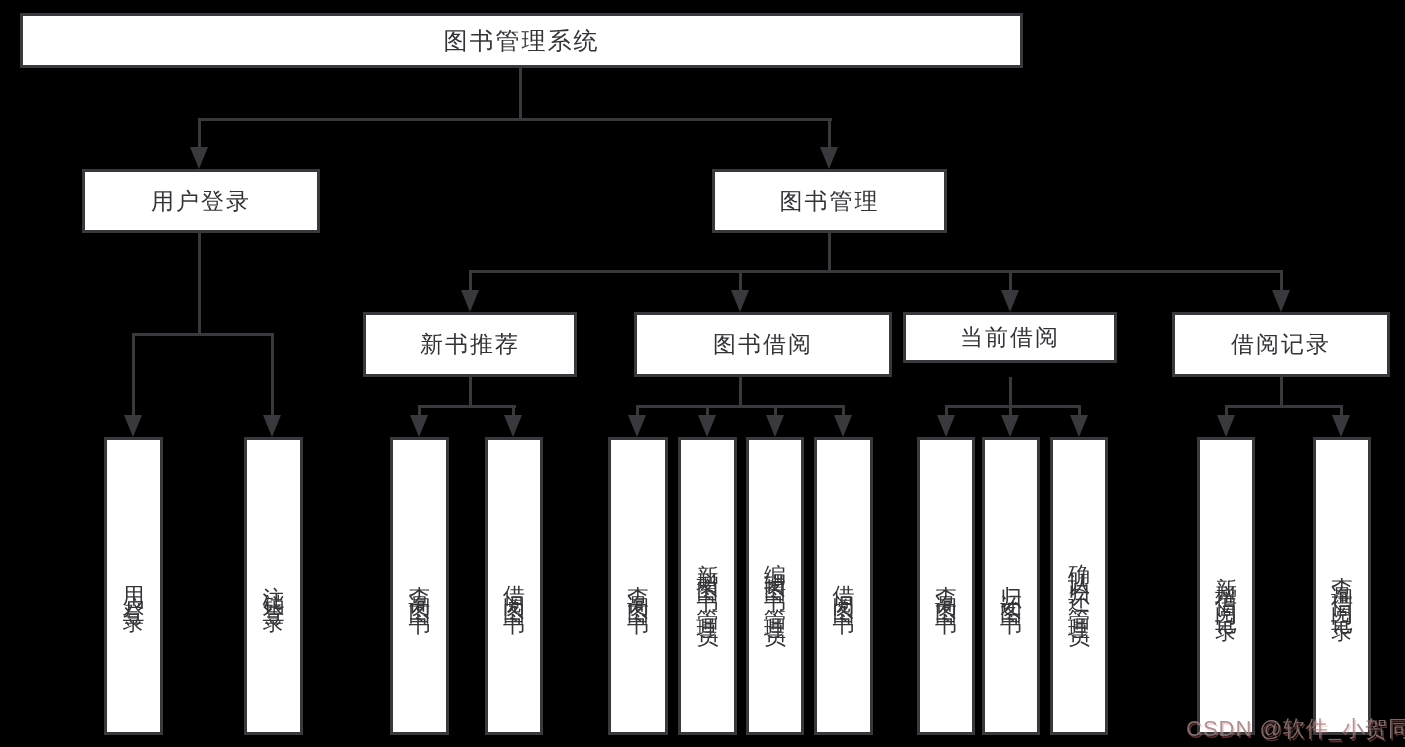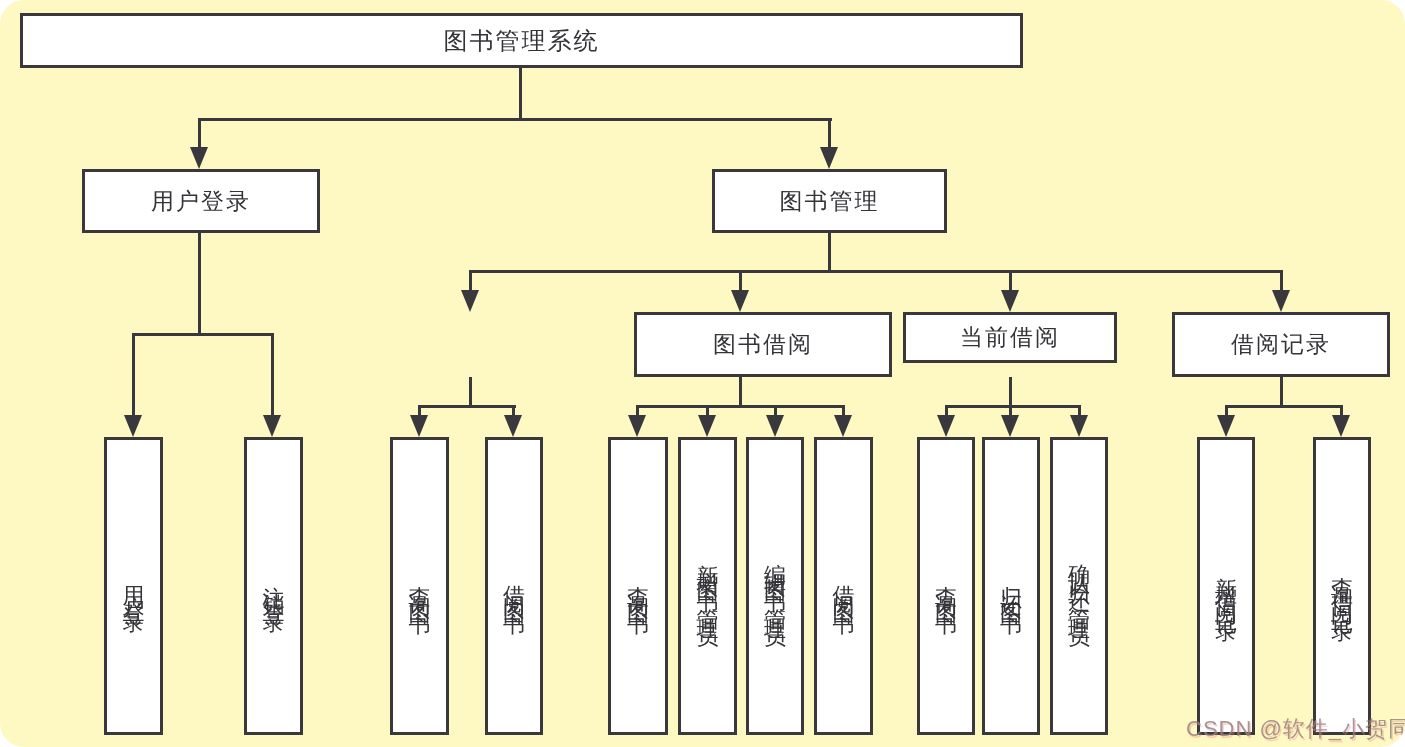--- a/index.html
+++ b/index.html
@@ -1,18 +1,18 @@
 <!DOCTYPE html>
 <html><head>
 <meta charset="utf-8">
 <style>
   html,body{margin:0;padding:0;background:#fff;}
   .canvas{
-    position:relative;width:1405px;height:747px;background:#fef9c3;
-    font-family:"Liberation Sans","DejaVu Sans",sans-serif;overflow:hidden;border-radius:24px;
+    position:relative;width:1405px;height:747px;background:#000000;
+    font-family:"Liberation Sans","DejaVu Sans",sans-serif;overflow:hidden;
   }
   .box{
     position:absolute;box-sizing:border-box;background:#ffffff;
     border:3px solid #39393d;color:#333338;
     display:flex;align-items:center;justify-content:center;
     font-size:23px;letter-spacing:2px;white-space:nowrap;
   }
   .box.lg{font-size:24px;}
   .vbox{
     position:absolute;box-sizing:border-box;background:#ffffff;
@@ -61,20 +61,21 @@
   <div class="ln" style="left:469px;top:270px;width:814px;height:3px"></div>
   <div class="ln" style="left:469px;top:270px;width:3px;height:22px"></div>
   <div class="arw" style="left:461px;top:290px"></div>
   <div class="ln" style="left:739px;top:270px;width:3px;height:22px"></div>
   <div class="arw" style="left:731px;top:290px"></div>
   <div class="ln" style="left:1009px;top:270px;width:3px;height:22px"></div>
   <div class="arw" style="left:1001px;top:290px"></div>
   <div class="ln" style="left:1280px;top:270px;width:3px;height:22px"></div>
   <div class="arw" style="left:1272px;top:290px"></div>
 
+  <div class="box" style="left:363px;top:312px;width:214px;height:65px">新书推荐</div>
   <div class="box" style="left:634px;top:312px;width:258px;height:65px">图书借阅</div>
   <div class="box" style="left:903px;top:312px;width:214px;height:51px">当前借阅</div>
   <div class="box" style="left:1172px;top:312px;width:218px;height:65px">借阅记录</div>
 
   <div class="ln" style="left:469px;top:377px;width:3px;height:31px"></div>
   <div class="ln" style="left:418px;top:405px;width:98px;height:3px"></div>
   <div class="ln" style="left:418px;top:405px;width:3px;height:13px"></div>
   <div class="arw" style="left:410px;top:415px"></div>
   <div class="ln" style="left:512px;top:405px;width:3px;height:13px"></div>
   <div class="arw" style="left:504px;top:415px"></div>

